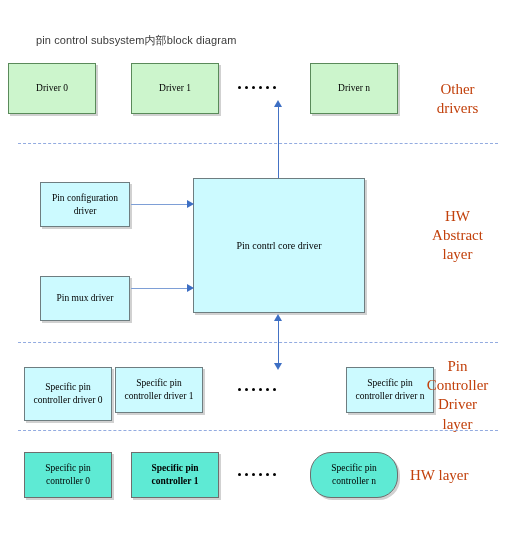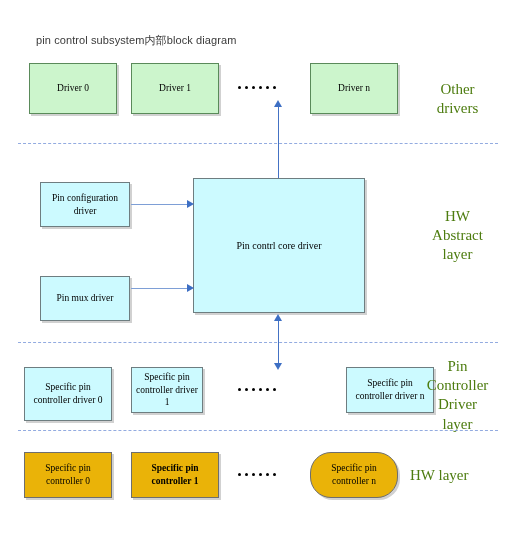--- a/index.html
+++ b/index.html
@@ -49,35 +49,35 @@
   }
   .box.green {
     background: #ccf5cc;
     border-color: #5a8a5a;
   }
   .box.cyan {
     background: #ccfaff;
     border-color: #6e7d80;
   }
   .box.gray {
-    background: #eab308;
+    background: #5eead4;
     border-color: #6e6e6e;
   }
   .box.core {
     background: #ccfaff;
     border-color: #6e7d80;
     font-size: 10px;
   }
 
   
   .layer-label {
     position: absolute;
     font-family: "Liberation Serif", serif;
     font-size: 15px;
-    color: #4d7c0f;
+    color: #c2410c;
     text-align: center;
     line-height: 1.28;
     white-space: pre-line;
   }
 
   
   .sep {
     position: absolute;
     left: 18px;
     width: 480px;
@@ -133,21 +133,21 @@
     border-left: 7px solid #3d6fc4;
   }
 </style>
 </head>
 <body>
 
 <div id="canvas">
 
   <div class="diagram-title">pin control subsystem内部block diagram</div>
 
-  <div class="box green" style="left:29px; top:63px; width:88px; height:51px;">
+  <div class="box green" style="left:8px; top:63px; width:88px; height:51px;">
     <span>Driver 0</span>
   </div>
 
   <div class="box green" style="left:131px; top:63px; width:88px; height:51px;">
     <span>Driver 1</span>
   </div>
 
   <div class="dots" style="left:238px; top:86px;">
     <i></i>
       <i></i>
@@ -194,21 +194,21 @@
   <div class="vline" style="left:278px; top:320px; height:45px;"></div>
   <div class="arrow-up" style="left:274px; top:314px;"></div>
   <div class="arrow-down" style="left:274px; top:363px;"></div>
 
   <div class="sep" style="top:342px;"></div>
 
   <div class="box cyan" style="left:24px; top:367px; width:88px; height:54px;">
     <span>Specific pin controller driver 0</span>
   </div>
 
-  <div class="box cyan" style="left:131px; top:367px; width:72px; height:46px;">
+  <div class="box cyan" style="left:115px; top:367px; width:88px; height:46px;">
     <span>Specific pin controller driver 1</span>
   </div>
 
   <div class="dots" style="left:238px; top:388px;">
     <i></i>
       <i></i>
       <i></i>
       <i></i>
       <i></i>
       <i></i>

